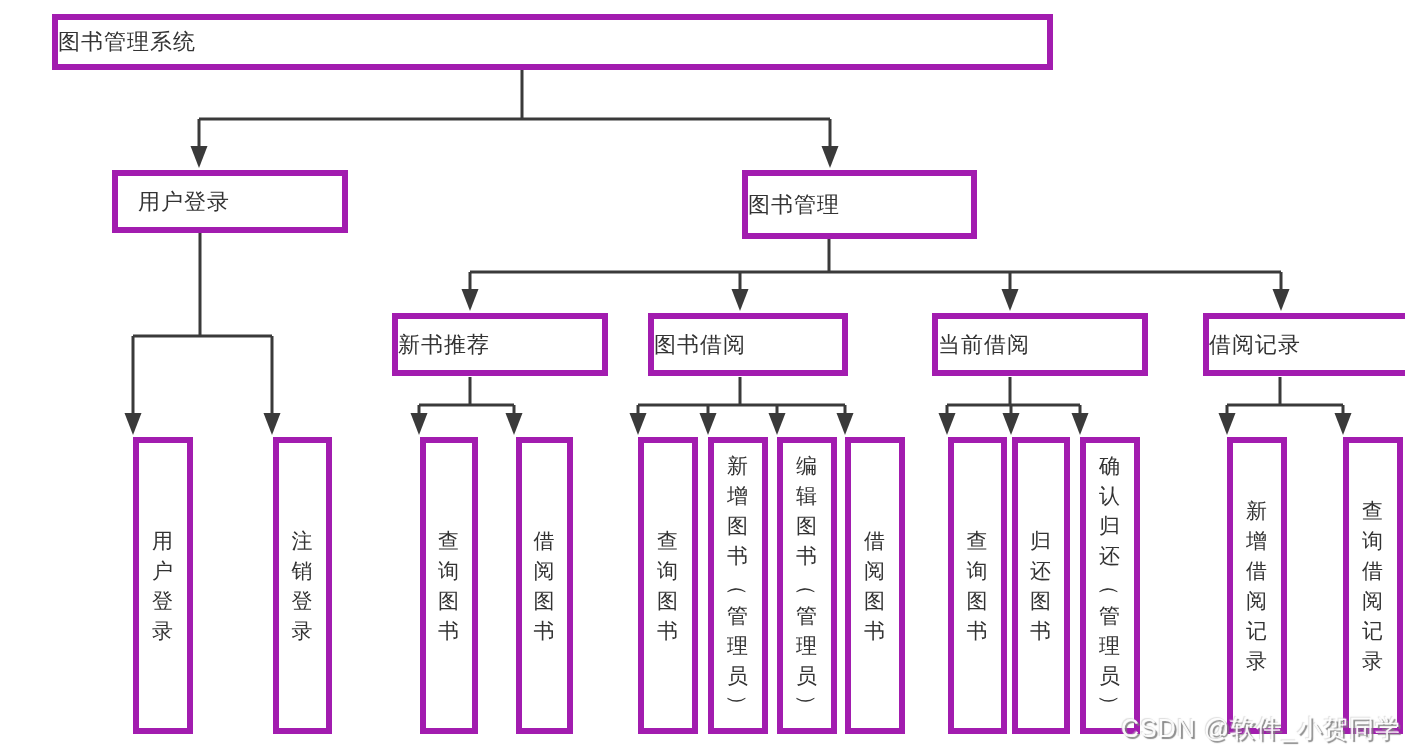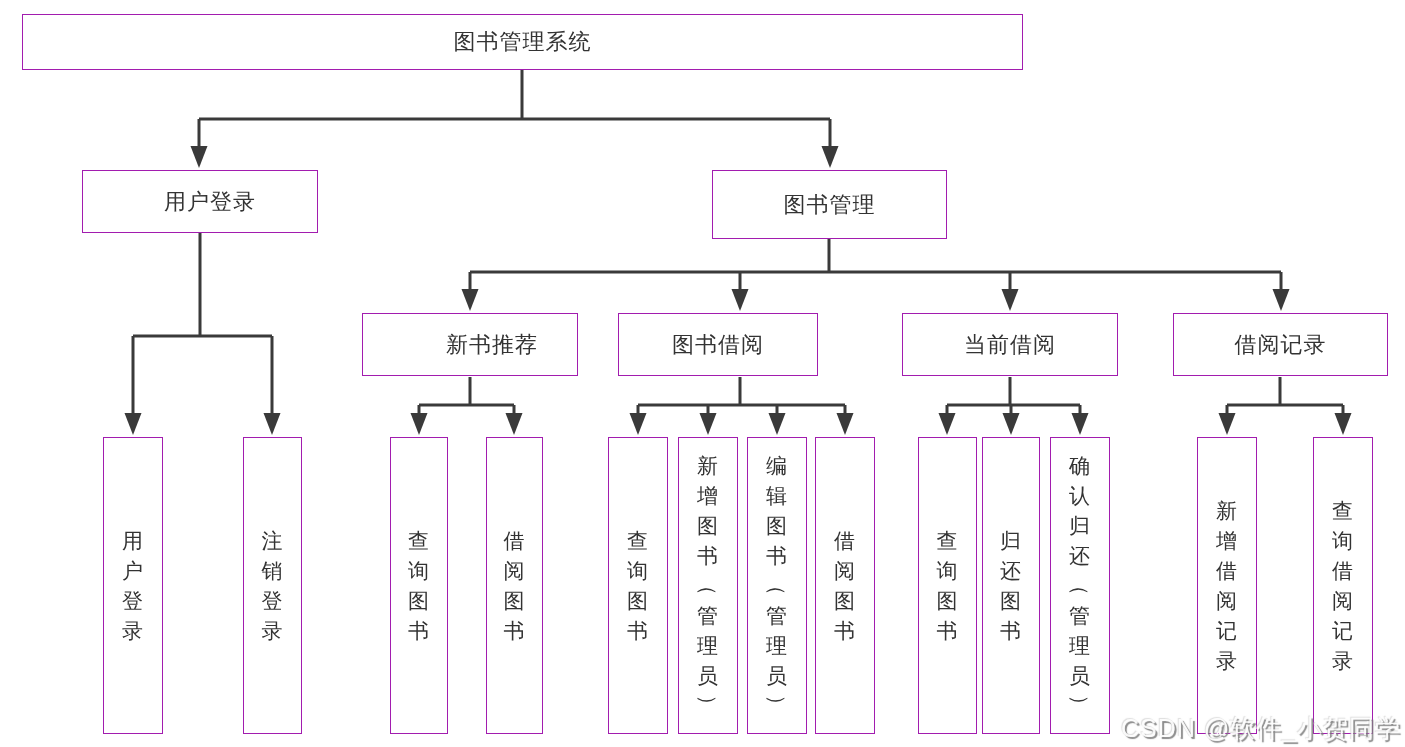--- a/index.html
+++ b/index.html
@@ -10,25 +10,26 @@
     color: #333333;
   }
   #stage { position: absolute; inset: 0; width: 1405px; height: 747px; }
   svg.connectors { position: absolute; left: 0; top: 0; pointer-events: none; }
   svg.connectors path.line { stroke: #3a3a3a; stroke-width: 3; fill: none; }
   svg.connectors polygon.arrow { fill: #3a3a3a; stroke: none; }
 
   .node {
     position: absolute;
     background: #ffffff;
-    border: 1px solid #a21caf;
+    border: 6px solid #a21caf;
     box-sizing: border-box;
-    display: flex; align-items: center; justify-content: center;
+    display: flex; align-items: center; 
     font-size: 22px; color: #333333;
     letter-spacing: 1px;
+    margin-left: 30px;
   }
   .box-v { font-size: 21px; }
   .vstack {
     display: flex; flex-direction: column;
     align-items: center; justify-content: center;
     gap: 9px; width: 100%; height: 100%;
   }
   .vstack span { display: block; line-height: 1; }
   .vstack span.rot { transform: rotate(90deg); }
 
@@ -100,21 +101,21 @@
     <span>图书管理系统</span>
   </div>
 
   <div class="node" style="left:82px; top:170px; width:236px; height:63px;padding-left:20px;">
     <span>用户登录</span>
   </div>
   <div class="node" style="left:712px; top:170px; width:235px; height:69px;">
     <span>图书管理</span>
   </div>
 
-  <div class="node" style="left:362px; top:313px; width:216px; height:63px;padding-left:44px;">
+  <div class="node" style="left:362px; top:313px; width:216px; height:63px;">
     <span>新书推荐</span>
   </div>
   <div class="node" style="left:618px; top:313px; width:200px; height:63px;">
     <span>图书借阅</span>
   </div>
   <div class="node" style="left:1173px; top:313px; width:215px; height:63px;">
     <span>借阅记录</span>
   </div>
   <div class="node" style="left:902px; top:313px; width:216px; height:63px;">
     <span>当前借阅</span>

